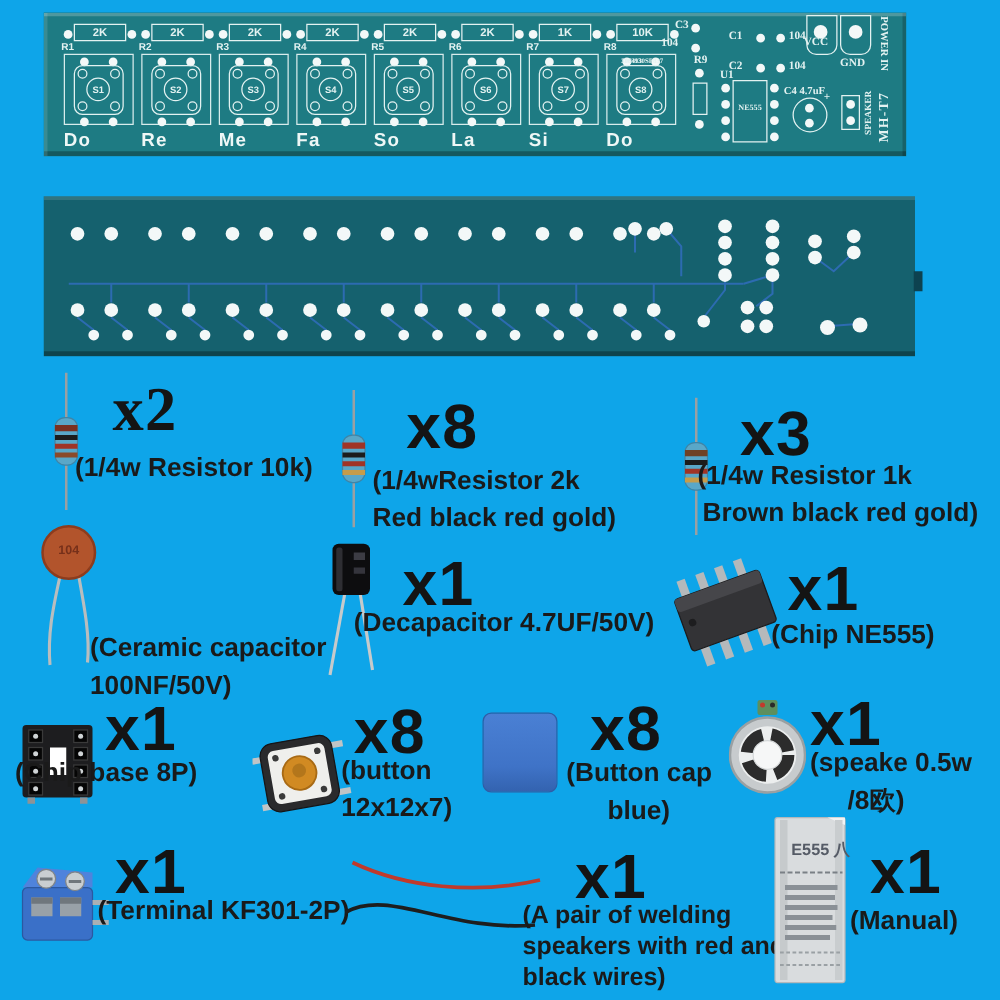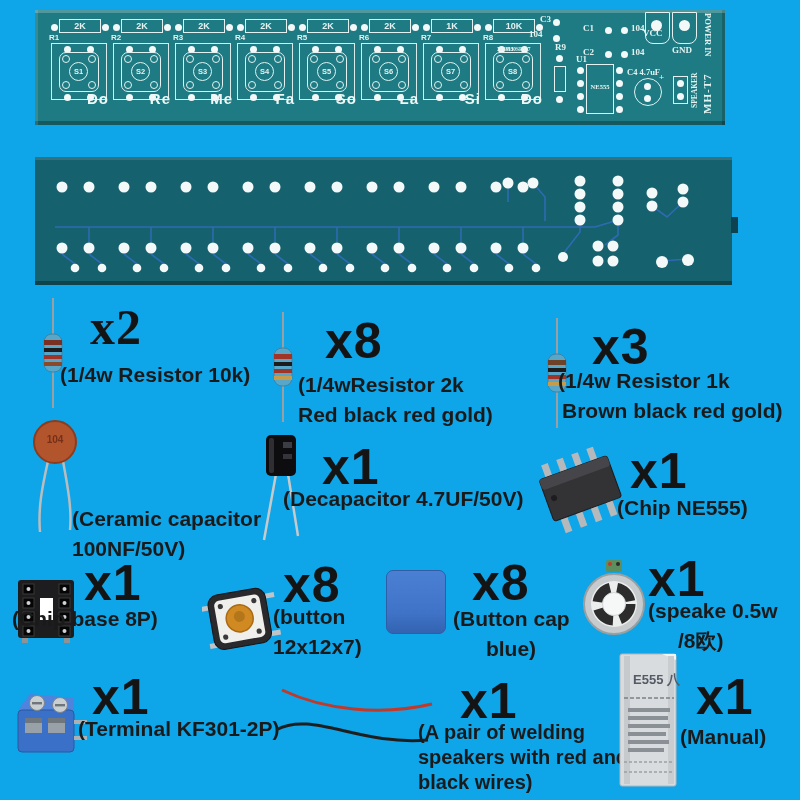--- a/index.html
+++ b/index.html
@@ -21,21 +21,21 @@
   .rbody{left:8px;top:9px;width:42px;height:14px;border:1.5px solid #e3f2f1;
          display:flex;align-items:center;justify-content:center;font-size:9px;font-weight:bold;color:#e3f2f1;}
   .rref{left:-2px;top:23px;font-size:8px;font-weight:bold;color:#e3f2f1;}
   .cellbox{left:0;top:33px;width:56px;height:57px;border:1px solid #d8ecec;}
   .pt1{left:13px;top:36px}.pt2{left:36px;top:36px}.pb1{left:13px;top:84px}.pb2{left:36px;top:84px}
   .btnfp{left:8px;top:42px;width:40px;height:40px;border:1.4px solid #e3f2f1;border-radius:7px;}
   .corner{width:8px;height:8px;border-radius:50%;border:1.5px solid #e3f2f1;background:transparent;}
   .c1{left:2px;top:2px}.c2{right:2px;top:2px}.c3p{left:2px;bottom:2px}.c4p{right:2px;bottom:2px}
   .scirc{left:9px;top:9px;width:19px;height:19px;border-radius:50%;border:1.6px solid #e3f2f1;
          display:flex;align-items:center;justify-content:center;font-size:7.5px;font-weight:bold;color:#e3f2f1;}
-  .note{top:80px;left:0;width:100%;text-align:right;font-size:15px;font-weight:bold;color:#eef7f6;letter-spacing:1px;}
+  .note{top:94px;left:0;width:100%;text-align:left;font-size:15px;font-weight:bold;color:#eef7f6;letter-spacing:1px;}
   .sk{font-weight:bold;color:#e3f2f1;font-family:Liberation Serif, serif;}
   .box{border:1.4px solid #e3f2f1;}
   .vtext{writing-mode:vertical-rl;}
   .vflip{writing-mode:vertical-rl;transform:rotate(180deg);}
 
   
   .pcb2{position:absolute;left:35px;top:157px;width:697px;height:128px;background:#15616e;
         box-shadow:inset 0 3px 0 rgba(255,255,255,.12), inset 0 -4px 0 rgba(0,0,0,.3);}
   .tab2{position:absolute;left:731px;top:217px;width:7px;height:16px;background:#0d4250;}
 

